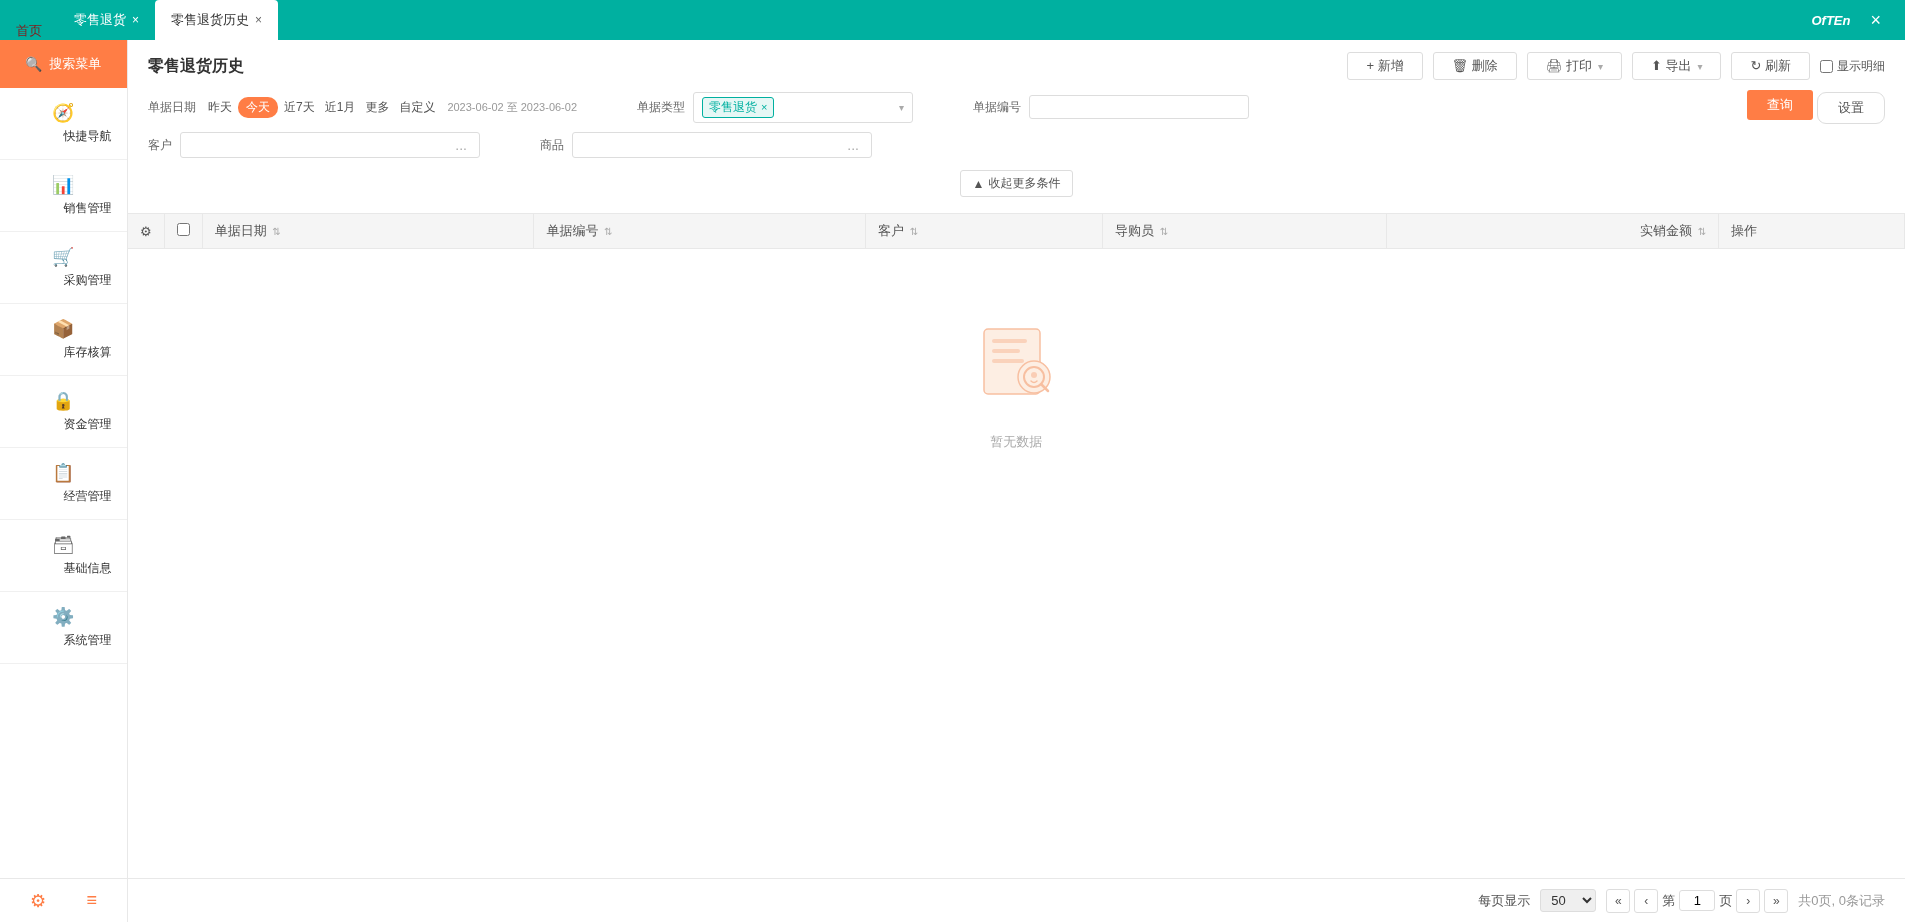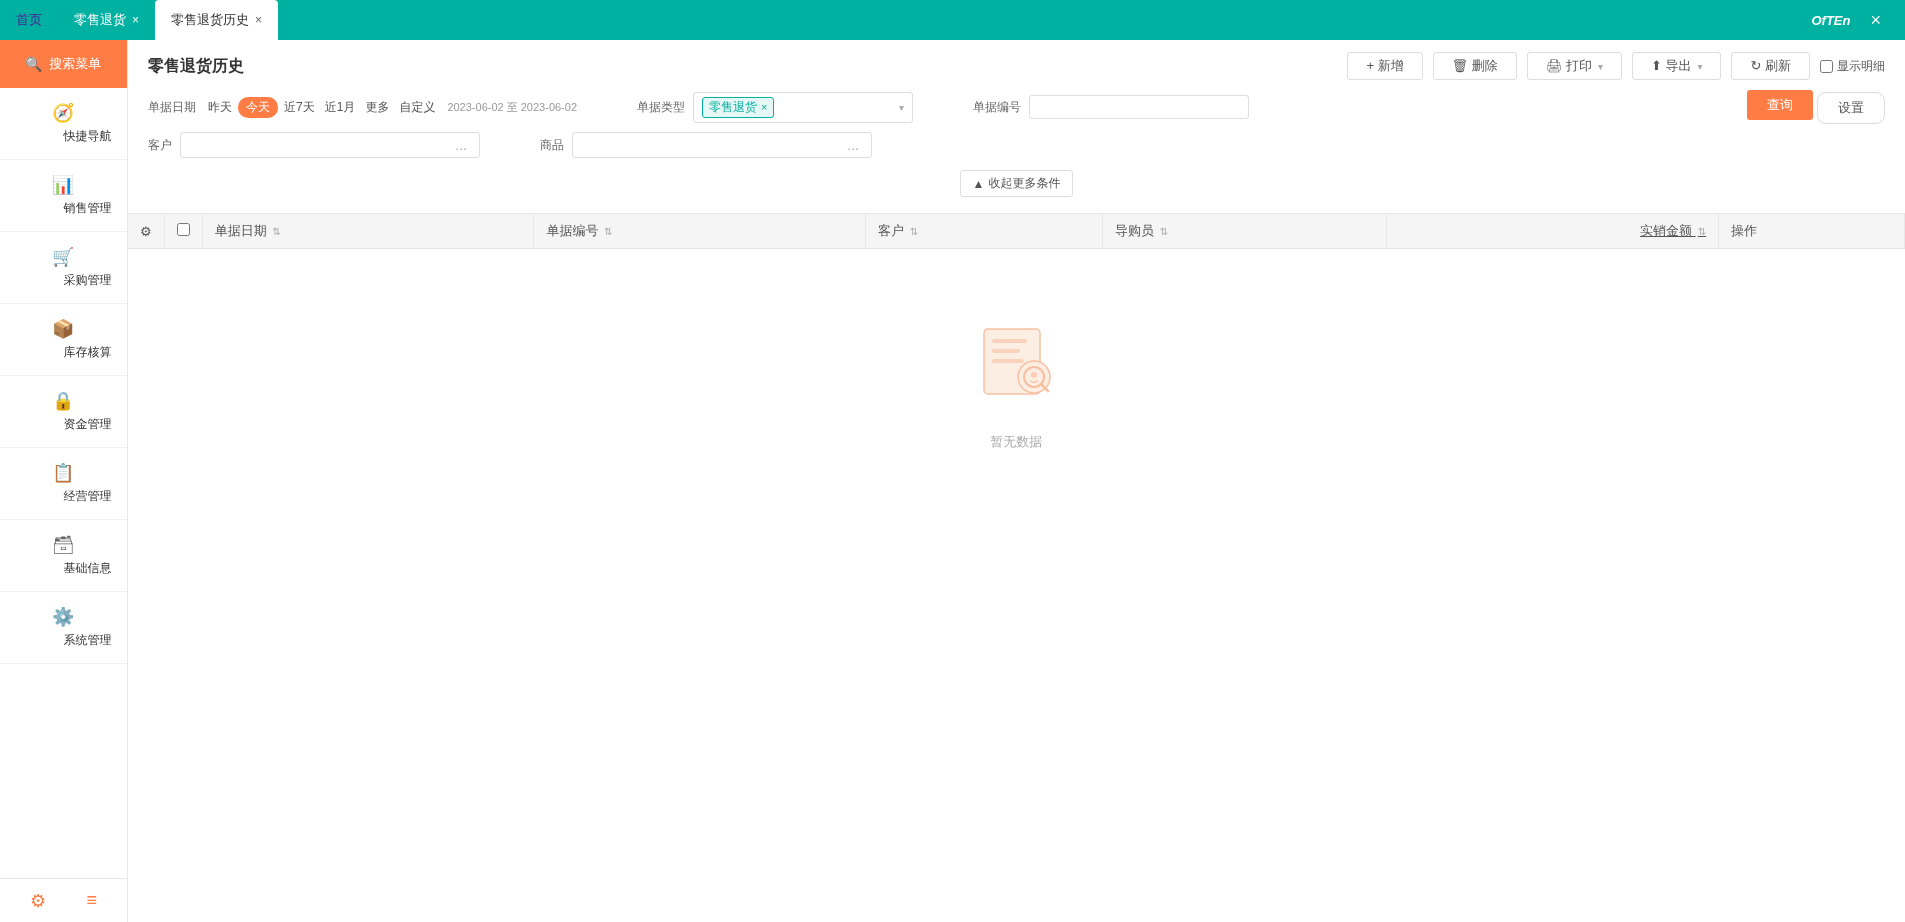--- a/index.html
+++ b/index.html
@@ -30,21 +30,22 @@
       white-space: nowrap;
       position: relative;
     }
     .tab-item.active {
       background: #fff;
       color: #333;
       border-radius: 4px 4px 0 0;
     }
     .tab-item.home {
       background: transparent;
-      color: #4c1d95;
+      color: #7f1d1d;
+      align-items: flex-end;
     }
     .tab-close {
       margin-left: 6px;
       font-size: 12px;
       color: #666;
       cursor: pointer;
     }
     .tab-close-white {
       margin-left: 6px;
       font-size: 12px;
@@ -622,21 +623,21 @@
               <span class="sort-icon">⇅</span>
             </th>
             <th>
               <span>客户</span>
               <span class="sort-icon">⇅</span>
             </th>
             <th>
               <span>导购员</span>
               <span class="sort-icon">⇅</span>
             </th>
-            <th style="text-align:right;text-decoration:underline;">
+            <th style="text-align:right;">
               <span>实销金额</span>
               <span class="sort-icon">⇅</span>
             </th>
             <th class="th-actions">
               <span>操作</span>
             </th>
           </tr>
         </thead>
         <tbody>
           <tr>
@@ -655,15 +656,33 @@
                   <path d="M65 72 Q68 75 71 72" stroke="#f5a57a" stroke-width="1.5" fill="none" stroke-linecap="round"></path>
                 </svg>
                 <span class="empty-text">暂无数据</span>
               </div>
             </td>
           </tr>
         </tbody>
       </table>
     </div>
 
+    <div class="pagination-bar">
+      <span>每页显示</span>
+      <select class="page-size-select">
+        <option value="20">20</option>
+        <option value="50" selected="">50</option>
+        <option value="100">100</option>
+      </select>
+      <div class="pagination-nav">
+        <div class="page-btn">«</div>
+        <div class="page-btn">‹</div>
+        <span style="font-size:13px;color:#555;">第</span>
+        <input class="page-input" type="text" value="1" style="">
+        <span style="font-size:13px;color:#555;">页</span>
+        <div class="page-btn">›</div>
+        <div class="page-btn">»</div>
+      </div>
+      <span class="pagination-total">共0页, 0条记录</span>
+    </div>
 
   </div>
 </div>
 
 </body></html>

